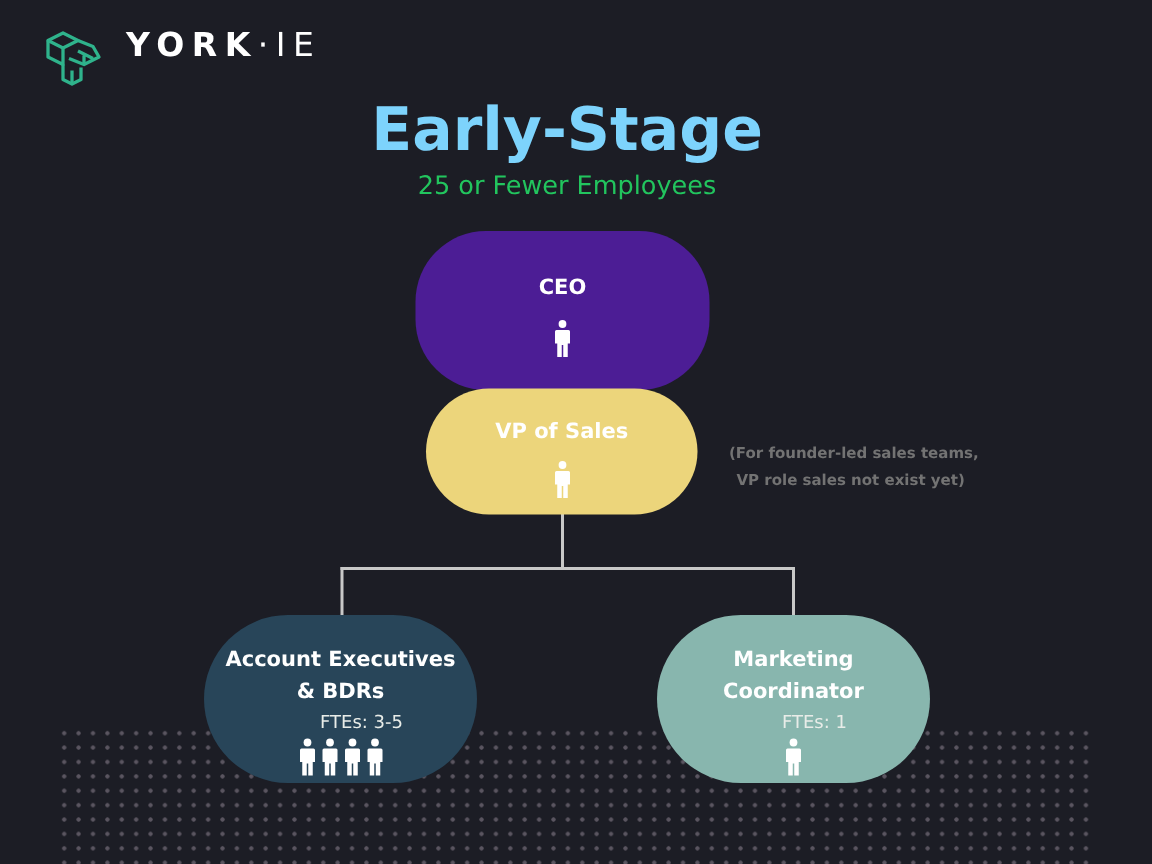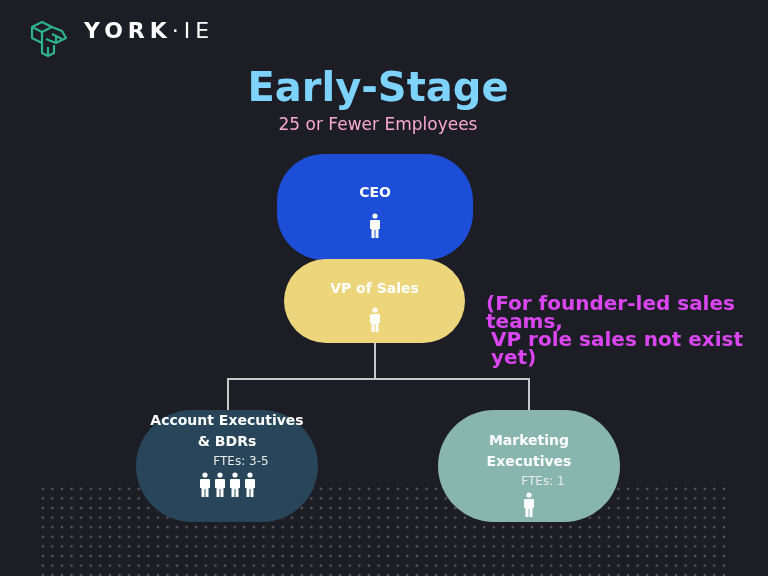--- a/index.html
+++ b/index.html
@@ -20,39 +20,39 @@
     margin-left: 14px; color: #ffffff; font-size: 22px; font-weight: bold;
     letter-spacing: 5px;
   }
   .logo-text .thin { font-weight: normal; letter-spacing: 5px; }
   .title {
     position: absolute; top: 64px; left: 0; width: 756px; text-align: center;
     color: #7dd3fc; font-size: 40px; font-weight: bold;
   }
   .subtitle {
     position: absolute; top: 114px; left: 0; width: 756px; text-align: center;
-    color: #f9a8d4; font-size: 17px;
+    color: #22c55e; font-size: 17px;
   }
   .node {
     position: absolute; border-radius: 50px; box-sizing: border-box;
     display: flex; flex-direction: column; align-items: center; color: #fff;
     text-align: center;
   }
   .node-title { font-weight: bold; font-size: 14px; line-height: 21px; }
   .node-fte { font-size: 12px; color: #e8ece8; margin-top: 2px; margin-left: 28px; }
   .persons { display: flex; gap: 3px; margin-top: 4px; }
   .person { width: 12px; height: 26px; }
-  .ceo { left: 277px; top: 154px; width: 196px; height: 106px; background: #1d4ed8; padding-top: 28px; border-radius: 47px; }
+  .ceo { left: 277px; top: 154px; width: 196px; height: 106px; background: #4c1d95; padding-top: 28px; border-radius: 47px; }
   .vp { left: 284px; top: 259px; width: 181px; height: 84px; background: #ecd57b; padding-top: 19px; border-radius: 42px; }
-  .ae { left: 136px; top: 410px; width: 182px; height: 112px; background: #284559; border-radius: 56px; }
+  .ae { left: 136px; top: 410px; width: 182px; height: 112px; background: #284559; padding-top: 20px; border-radius: 56px; }
   .mc { left: 438px; top: 410px; width: 182px; height: 112px; background: #88b6ae; padding-top: 20px; border-radius: 56px; }
   .line { position: absolute; background: #c8c8c8; }
   .note {
-    position: absolute; left: 486px; top: 294px; color: #d946ef; font-weight: bold;
-    font-size: 20px; line-height: 18px;
+    position: absolute; left: 486px; top: 294px; color: #737373; font-weight: bold;
+    font-size: 10px; line-height: 18px;
   }
   .note div:nth-child(2) { padding-left: 5px; }
 </style>
 </head>
 <body>
 
 <div class="dots"></div>
 
 <div class="logo">
   <svg viewBox="0 0 42 42" fill="none" stroke="#2fb38c" stroke-width="2.2" stroke-linejoin="round">
@@ -121,21 +121,21 @@
       </svg>
     <svg class="person" viewBox="0 0 12 26">
         <circle cx="6" cy="3" r="2.6" fill="#fff"></circle>
         <path d="M2 7 H10 Q11 7 11 8 V16 H9.5 V25 H6.5 V17 H5.5 V25 H2.5 V16 H1 V8 Q1 7 2 7 Z" fill="#fff"></path>
       </svg>
   </div>
 </div>
 
 <div class="node mc">
   <div class="node-title">Marketing</div>
-  <div class="node-title">Executives</div>
+  <div class="node-title">Coordinator</div>
   <div class="node-fte">FTEs: 1</div>
   <div class="persons">
     <svg class="person" viewBox="0 0 12 26">
         <circle cx="6" cy="3" r="2.6" fill="#fff"></circle>
         <path d="M2 7 H10 Q11 7 11 8 V16 H9.5 V25 H6.5 V17 H5.5 V25 H2.5 V16 H1 V8 Q1 7 2 7 Z" fill="#fff"></path>
       </svg>
   </div>
 </div>
 
 </body></html>

